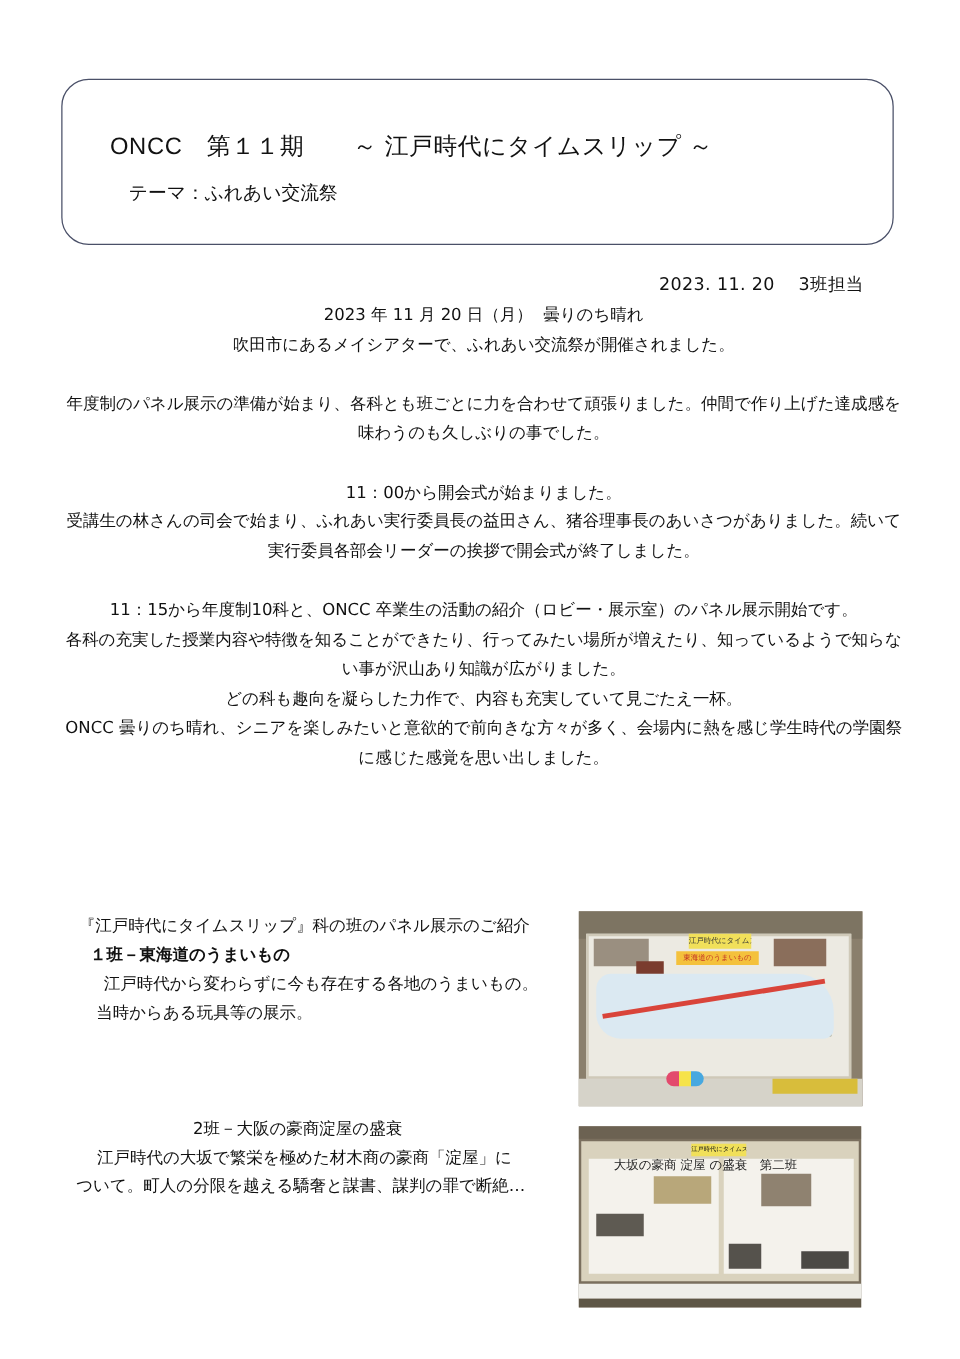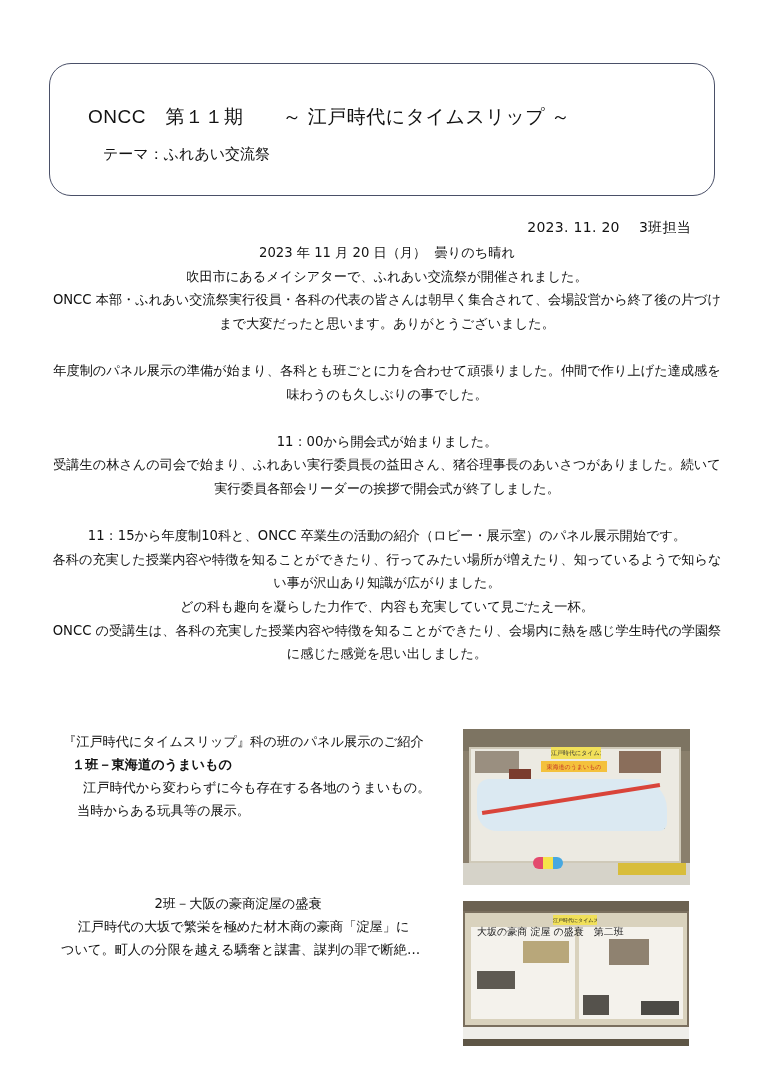--- a/index.html
+++ b/index.html
@@ -58,49 +58,48 @@
   .p1-pic { position:absolute; background:#6b5e4a; }
   .p1-table { position:absolute; left:0; top:134px; width:100%; height:22px; background:#d6d3c9; }
   .p1-folder { position:absolute; left:155px; top:134px; width:68px; height:12px; background:#d8bd3b; }
   .p1-balls { position:absolute; left:70px; top:128px; width:30px; height:12px; border-radius:6px; background: linear-gradient(90deg,#e34a6d 0 33%,#f6e34a 33% 66%,#47a8e0 66%); }
 
   
   .p2-top { position:absolute; left:0; top:0; width:100%; height:10px; background:#6c6252; }
   .p2-board { position:absolute; left:2px; top:12px; width:222px; height:112px; background:#d9d2bd; }
   .p2-sheetL { position:absolute; left:8px; top:26px; width:104px; height:92px; background:#f4f2ec; }
   .p2-sheetR { position:absolute; left:116px; top:26px; width:104px; height:92px; background:#f4f2ec; }
-  .p2-title { position:absolute; left:14px; top:24px; font-size:10px; color:#222; white-space:nowrap; font-family:"DejaVu Serif", serif; }
+  .p2-title { position:absolute; left:28px; top:24px; font-size:10px; color:#222; white-space:nowrap; font-family:"DejaVu Serif", serif; }
   .p2-tag { position:absolute; left:90px; top:14px; width:44px; height:10px; background:#f1e05a; font-size:5px; line-height:10px; text-align:center; overflow:hidden; white-space:nowrap; }
   .p2-pic { position:absolute; background:#8c7b5c; }
   .p2-shelf { position:absolute; left:0; top:126px; width:100%; height:12px; background:#efeee9; }
   .p2-base { position:absolute; left:0; top:138px; width:100%; height:7px; background:#5e5646; }
 </style>
 </head>
 <body>
 
 <div class="title-box"></div>
 <div class="title-main">ONCC　第１１期　　～ 江戸時代にタイムスリップ ～</div>
 <div class="title-sub">テーマ：ふれあい交流祭</div>
 
 <div class="date-author">2023. 11. 20　 3班担当</div>
 
 <div class="body-text">
   <p>2023 年 11 月 20 日（月）  曇りのち晴れ</p>
   <p>吹田市にあるメイシアターで、ふれあい交流祭が開催されました。</p>
-  <p>ONCC 本部・ふれあい交流祭実行役員・各科の代表の皆さんは朝早く集合されて、会場設営から終了後の片づけまで大変だったと思います。ありがとうございました。</p>
   <div class="gap"></div>
   <p>年度制のパネル展示の準備が始まり、各科とも班ごとに力を合わせて頑張りました。仲間で作り上げた達成感を味わうのも久しぶりの事でした。</p>
   <div class="gap"></div>
   <p>11：00から開会式が始まりました。</p>
   <p>受講生の林さんの司会で始まり、ふれあい実行委員長の益田さん、猪谷理事長のあいさつがありました。続いて実行委員各部会リーダーの挨拶で開会式が終了しました。</p>
   <div class="gap"></div>
   <p>11：15から年度制10科と、ONCC 卒業生の活動の紹介（ロビー・展示室）のパネル展示開始です。</p>
   <p>各科の充実した授業内容や特徴を知ることができたり、行ってみたい場所が増えたり、知っているようで知らない事が沢山あり知識が広がりました。</p>
   <p>どの科も趣向を凝らした力作で、内容も充実していて見ごたえ一杯。</p>
-  <p>ONCC の受講生は、各科の充実した授業内容や特徴を知ることができたり、会場内に熱を感じ学生時代の学園祭に感じた感覚を思い出しました。</p>
+  <p>ONCC 曇りのち晴れ、シニアを楽しみたいと意欲的で前向きな方々が多く、会場内に熱を感じ学生時代の学園祭に感じた感覚を思い出しました。</p>
 </div>
 
 <div class="panel-section">
   <p>『江戸時代にタイムスリップ』科の班のパネル展示のご紹介</p>
   <p class="ind1 bold">１班－東海道のうまいもの</p>
   <p class="ind2">江戸時代から変わらずに今も存在する各地のうまいもの。</p>
   <p class="ind3">当時からある玩具等の展示。</p>
 </div>
 
 <div class="group2">

